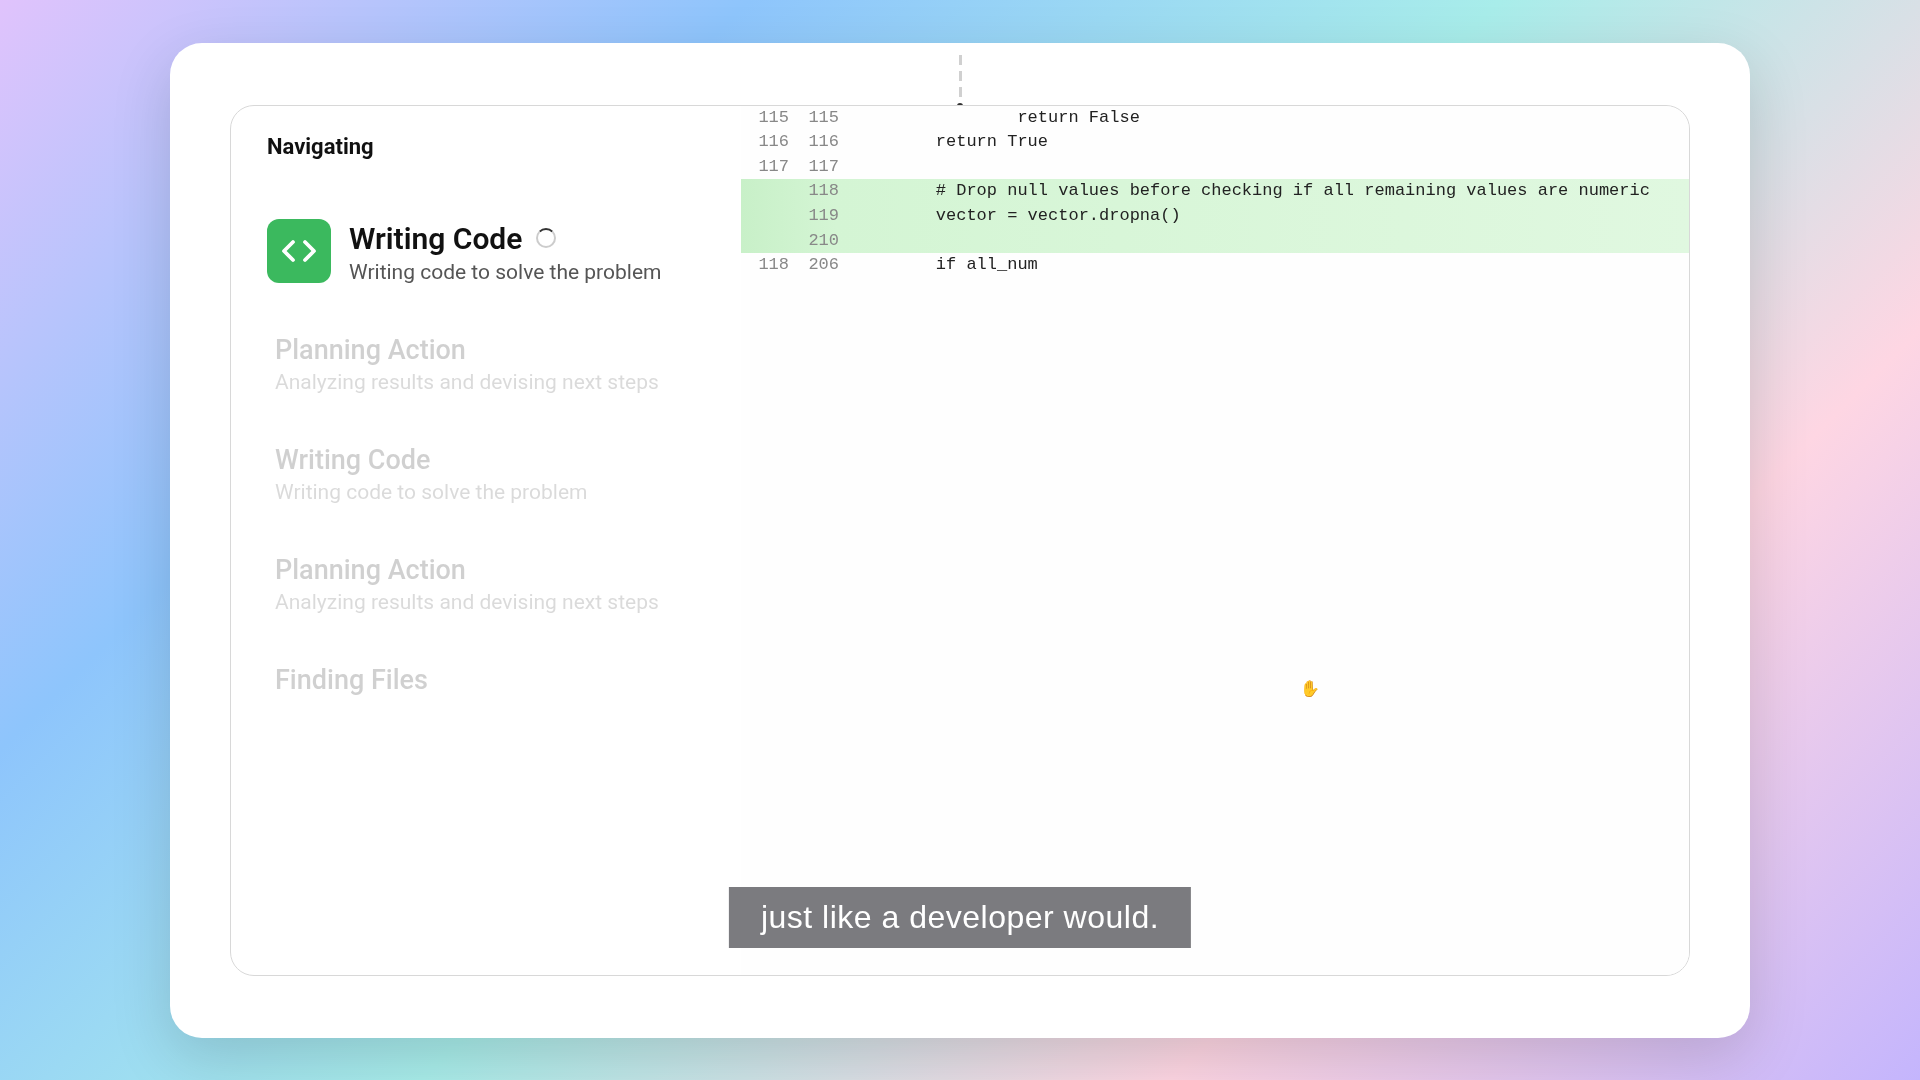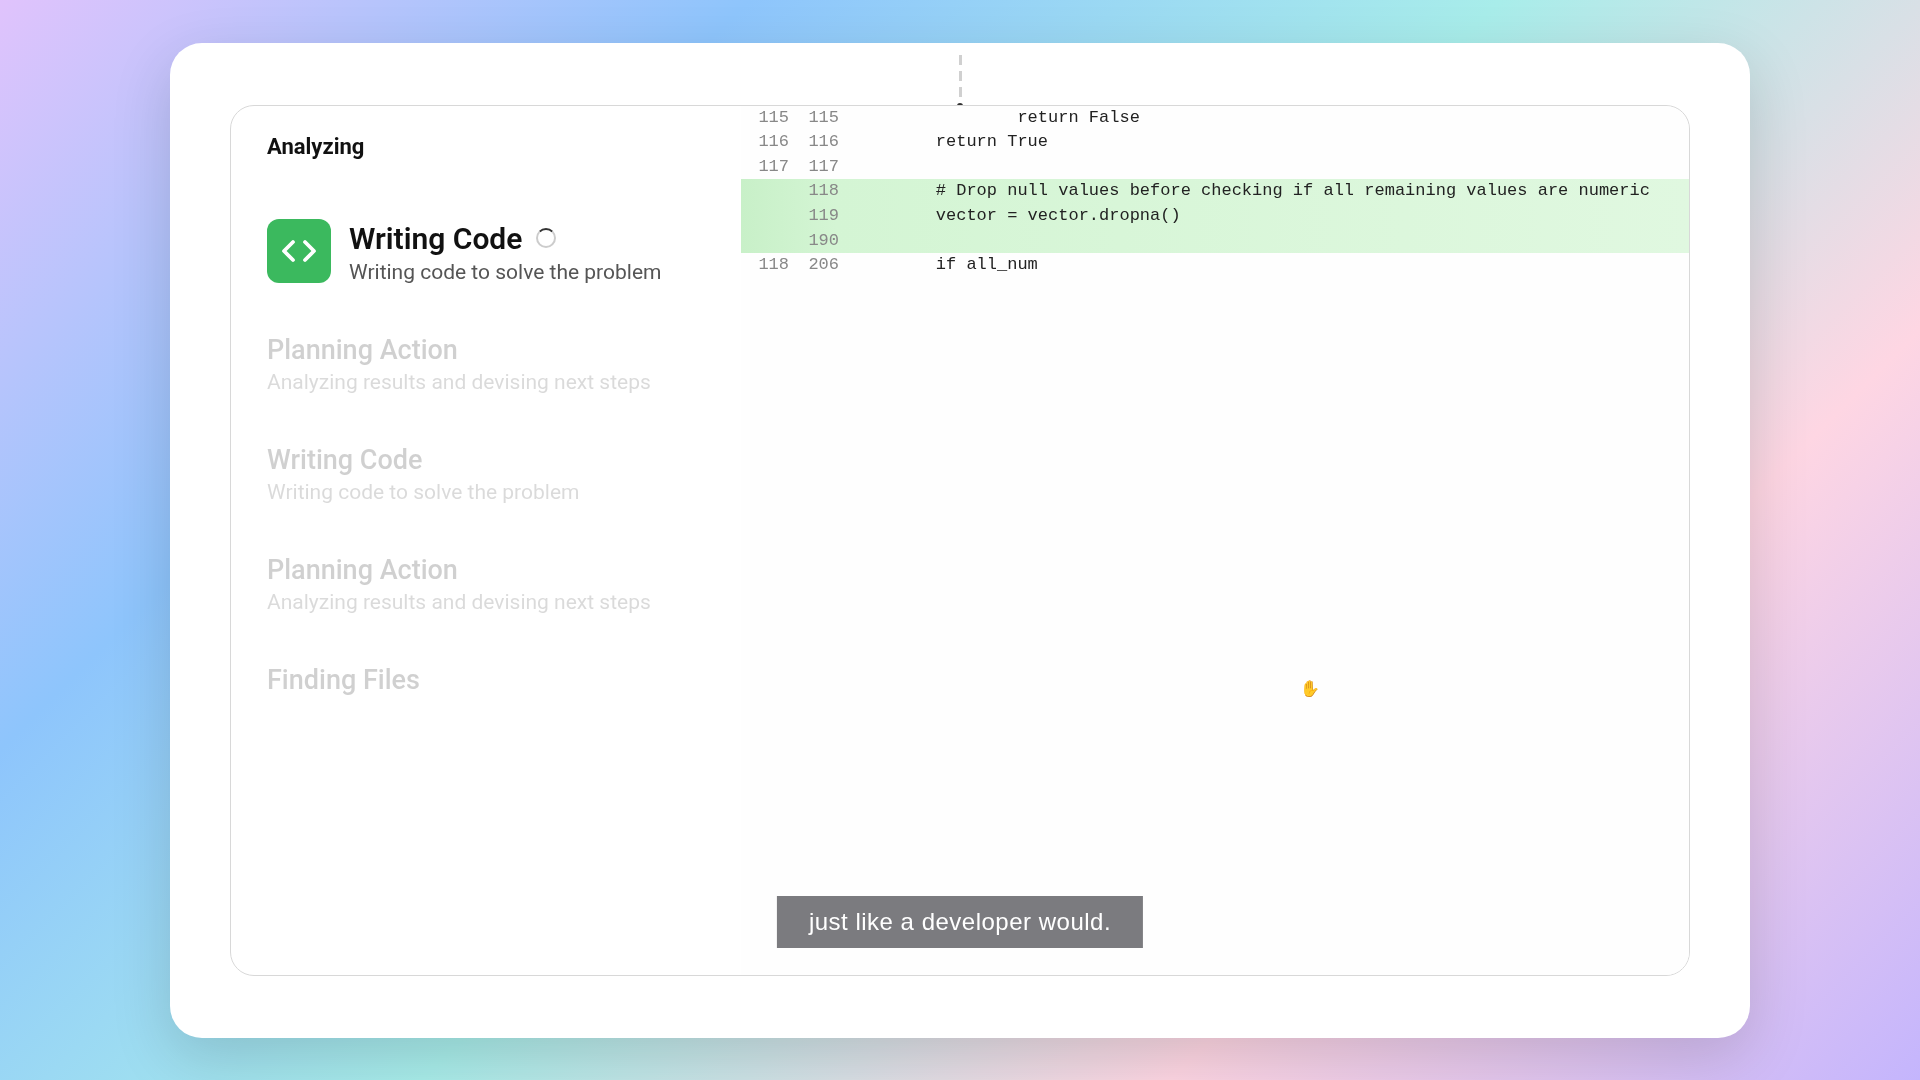--- a/index.html
+++ b/index.html
@@ -83,21 +83,21 @@
     
     .step-item {
       display: flex;
       align-items: center;
       gap: 18px;
       margin-bottom: 48px;
     }
     
     .step-item.inactive {
       opacity: 0.3;
-      margin-left: 0;
+      margin-left: 8px;
       gap: 0;
     }
     
     .step-icon {
       width: 64px;
       height: 64px;
       background: #3bb95e;
       border-radius: 12px;
       display: flex;
       align-items: center;
@@ -212,21 +212,21 @@
       padding-left: 38px;
     }
     
     .caption-bar {
       position: absolute;
       bottom: 90px;
       left: 50%;
       transform: translateX(-50%);
       background: rgba(100, 100, 105, 0.85);
       color: #fff;
-      font-size: 24px;
+      font-size: 32px;
       font-weight: 300;
       padding: 12px 32px;
       text-align: center;
       font-family: -apple-system, sans-serif;
       letter-spacing: 0.5px;
     }
     
     .cursor-hand {
       position: absolute;
       top: 636px;
@@ -244,21 +244,21 @@
   <div class="dots-indicator">
     <span></span>
     <span></span>
     <span></span>
     <span></span>
   </div>
 
   <div class="inner-panel">
 
     <div class="left-panel">
-      <div class="section-header">Analyzing</div>
+      <div class="section-header">Navigating</div>
 
       <div class="step-item">
         <div class="step-icon">
           <svg viewBox="0 0 24 24" fill="none" stroke="#fff" stroke-width="2.5" stroke-linecap="round" stroke-linejoin="round">
             <polyline points="16 18 22 12 16 6"></polyline>
             <polyline points="8 6 2 12 8 18"></polyline>
           </svg>
         </div>
         <div class="step-content">
           <div class="step-title-row">
@@ -332,21 +332,21 @@
           <div class="code-row added">
             <div class="gutter">
               <div class="line-col"></div>
               <div class="line-col">119</div>
             </div>
             <div class="code-text">    vector = vector.dropna()</div>
           </div>
           <div class="code-row added">
             <div class="gutter">
               <div class="line-col"></div>
-              <div class="line-col">190</div>
+              <div class="line-col">210</div>
             </div>
             <div class="code-text"></div>
           </div>
           <div class="code-row">
             <div class="gutter">
               <div class="line-col">118</div>
               <div class="line-col">206</div>
             </div>
             <div class="code-text">    if all_num</div>
           </div>

